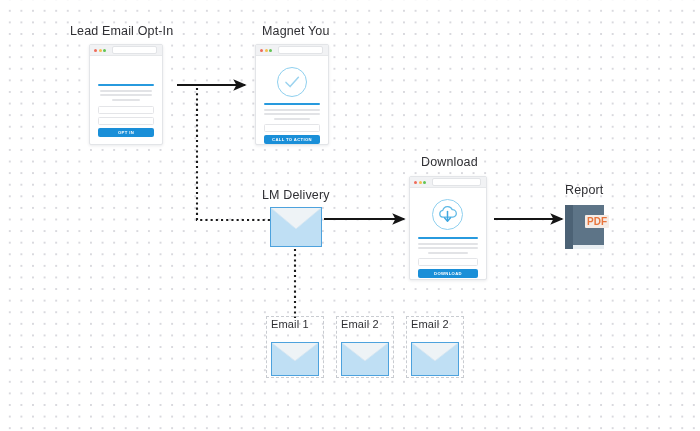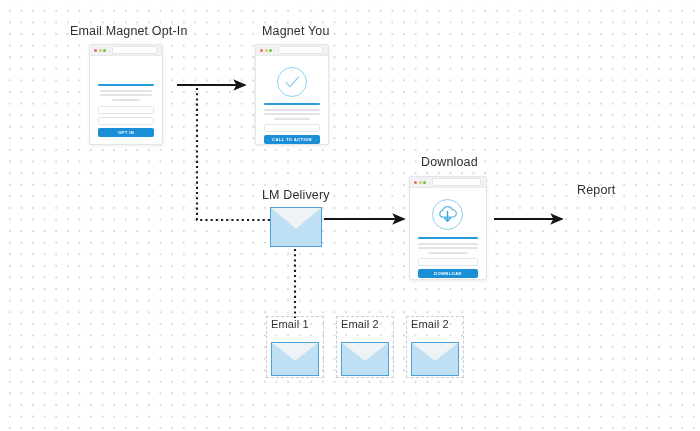--- a/index.html
+++ b/index.html
@@ -168,21 +168,21 @@
 
     <polyline points="197,88 197,220 270,220" fill="none" stroke="#1a1a1a" stroke-width="2.1" stroke-dasharray="2.1 3.1" stroke-linecap="butt"></polyline>
 
     <line x1="324" y1="219" x2="404" y2="219" stroke="#151515" stroke-width="2.1" marker-end="url(#arrowhead)"></line>
 
     <line x1="494" y1="219" x2="562" y2="219" stroke="#151515" stroke-width="2.1" marker-end="url(#arrowhead)"></line>
 
     <line x1="295" y1="249" x2="295" y2="318" stroke="#1a1a1a" stroke-width="2.1" stroke-dasharray="2.1 3.1" stroke-linecap="butt"></line>
   </svg>
 
-  <div class="node-label" style="left:70px; top:24px;">Email Magnet Opt-In</div>
+  <div class="node-label" style="left:70px; top:24px;">Lead Email Opt-In</div>
 
   <div class="browser" style="left:89px; top:44px; width:74px; height:101px;">
     <div class="browser-bar">
       <span class="dot r"></span>
       <span class="dot y"></span>
       <span class="dot g"></span>
       <span class="urlbar"></span>
     </div>
     <div class="browser-body">
       <div class="bar-blue" style="left:8px;  top:28px; width:56px;"></div>
@@ -247,22 +247,32 @@
       </div>
       <div class="bar-blue" style="left:8px;  top:49px; width:60px;"></div>
       <div class="bar-gray" style="left:8px;  top:55px; width:60px;"></div>
       <div class="bar-gray" style="left:8px;  top:59px; width:60px;"></div>
       <div class="bar-gray" style="left:18px; top:64px; width:40px;"></div>
       <div class="field" style="left:8px;  top:70px; width:60px; height:8px;"></div>
       <div class="cta" style="left:8px;  top:81px; width:60px; height:9px;">DOWNLOAD</div>
     </div>
   </div>
 
-  <div class="node-label" style="left:565px; top:183px;margin-left:12px;">Report</div>
-
+  <div class="node-label" style="left:565px; top:183px;">Report</div>
+
+  <div class="report-book" style="left:563px; top:203px; width:50px; height:48px;">
+    <svg width="50" height="48" viewBox="0 0 50 48">
+      <path d="M2 2 L10 2 L10 46 L2 46 Z" fill="#4c6275"></path>
+      <path d="M10 2 L41 2 L41 42 L10 42 Z" fill="#5d7487"></path>
+      <path d="M10 42 L41 42 L41 46 L10 46 Z" fill="#e8eef2"></path>
+      <path d="M2 46 q0 -4 8 -4 L10 46 Z" fill="#4c6275"></path>
+      <rect x="22" y="12" width="24" height="13" rx="1" fill="#f5ece6"></rect>
+      <text x="34" y="22.4" font-family="'Liberation Sans', sans-serif" font-size="10" font-weight="700" fill="#e8743b" text-anchor="middle">PDF</text>
+    </svg>
+  </div>
 
   <div class="sel-box" style="left:266px; top:316px; width:58px; height:62px;"></div>
   <div class="node-label" style="left:271px; top:318px; font-size:11px;">Email 1</div>
   <div class="envelope" style="left:271px; top:342px; width:48px; height:34px;">
     <svg class="flap" viewBox="0 0 48 34" preserveAspectRatio="none">
       <path d="M0 0 L24 19 L48 0 L48 -2 L0 -2 Z" fill="#eef3f6"></path>
       <path d="M0 0 L24 19 L48 0" fill="#eef3f6" stroke="#cfe3f2" stroke-width="0.8"></path>
     </svg>
   </div>
 

